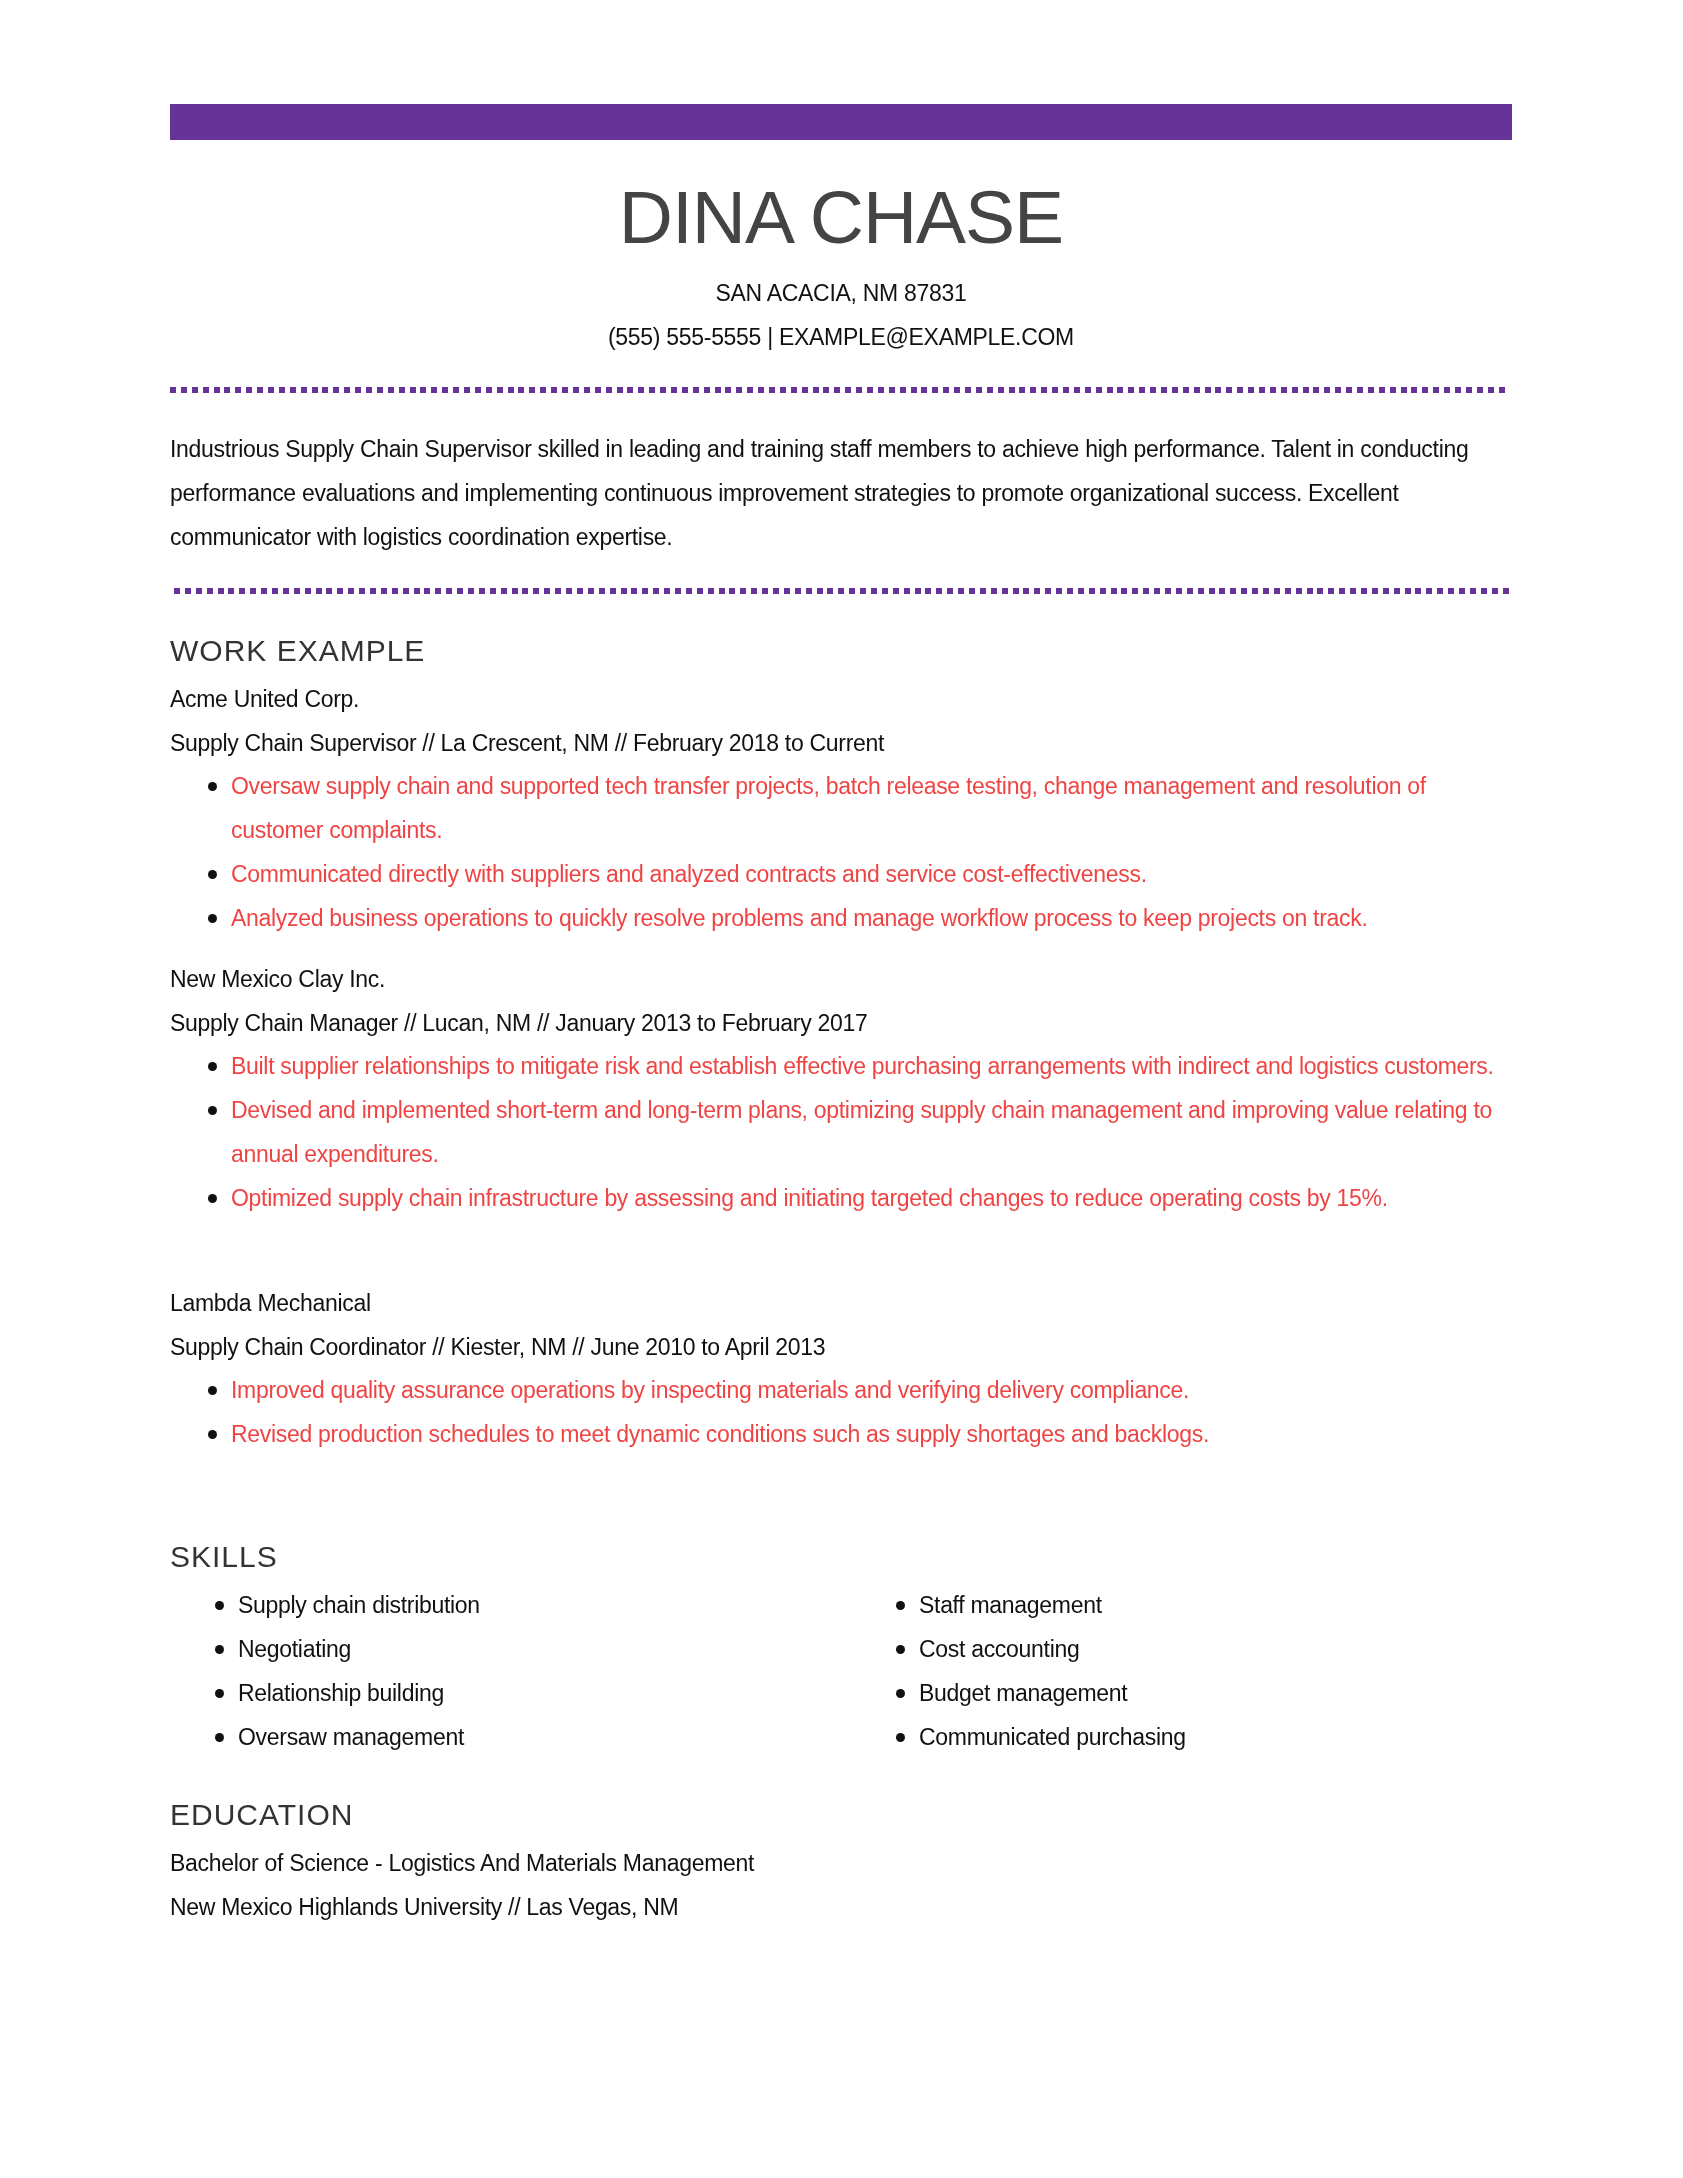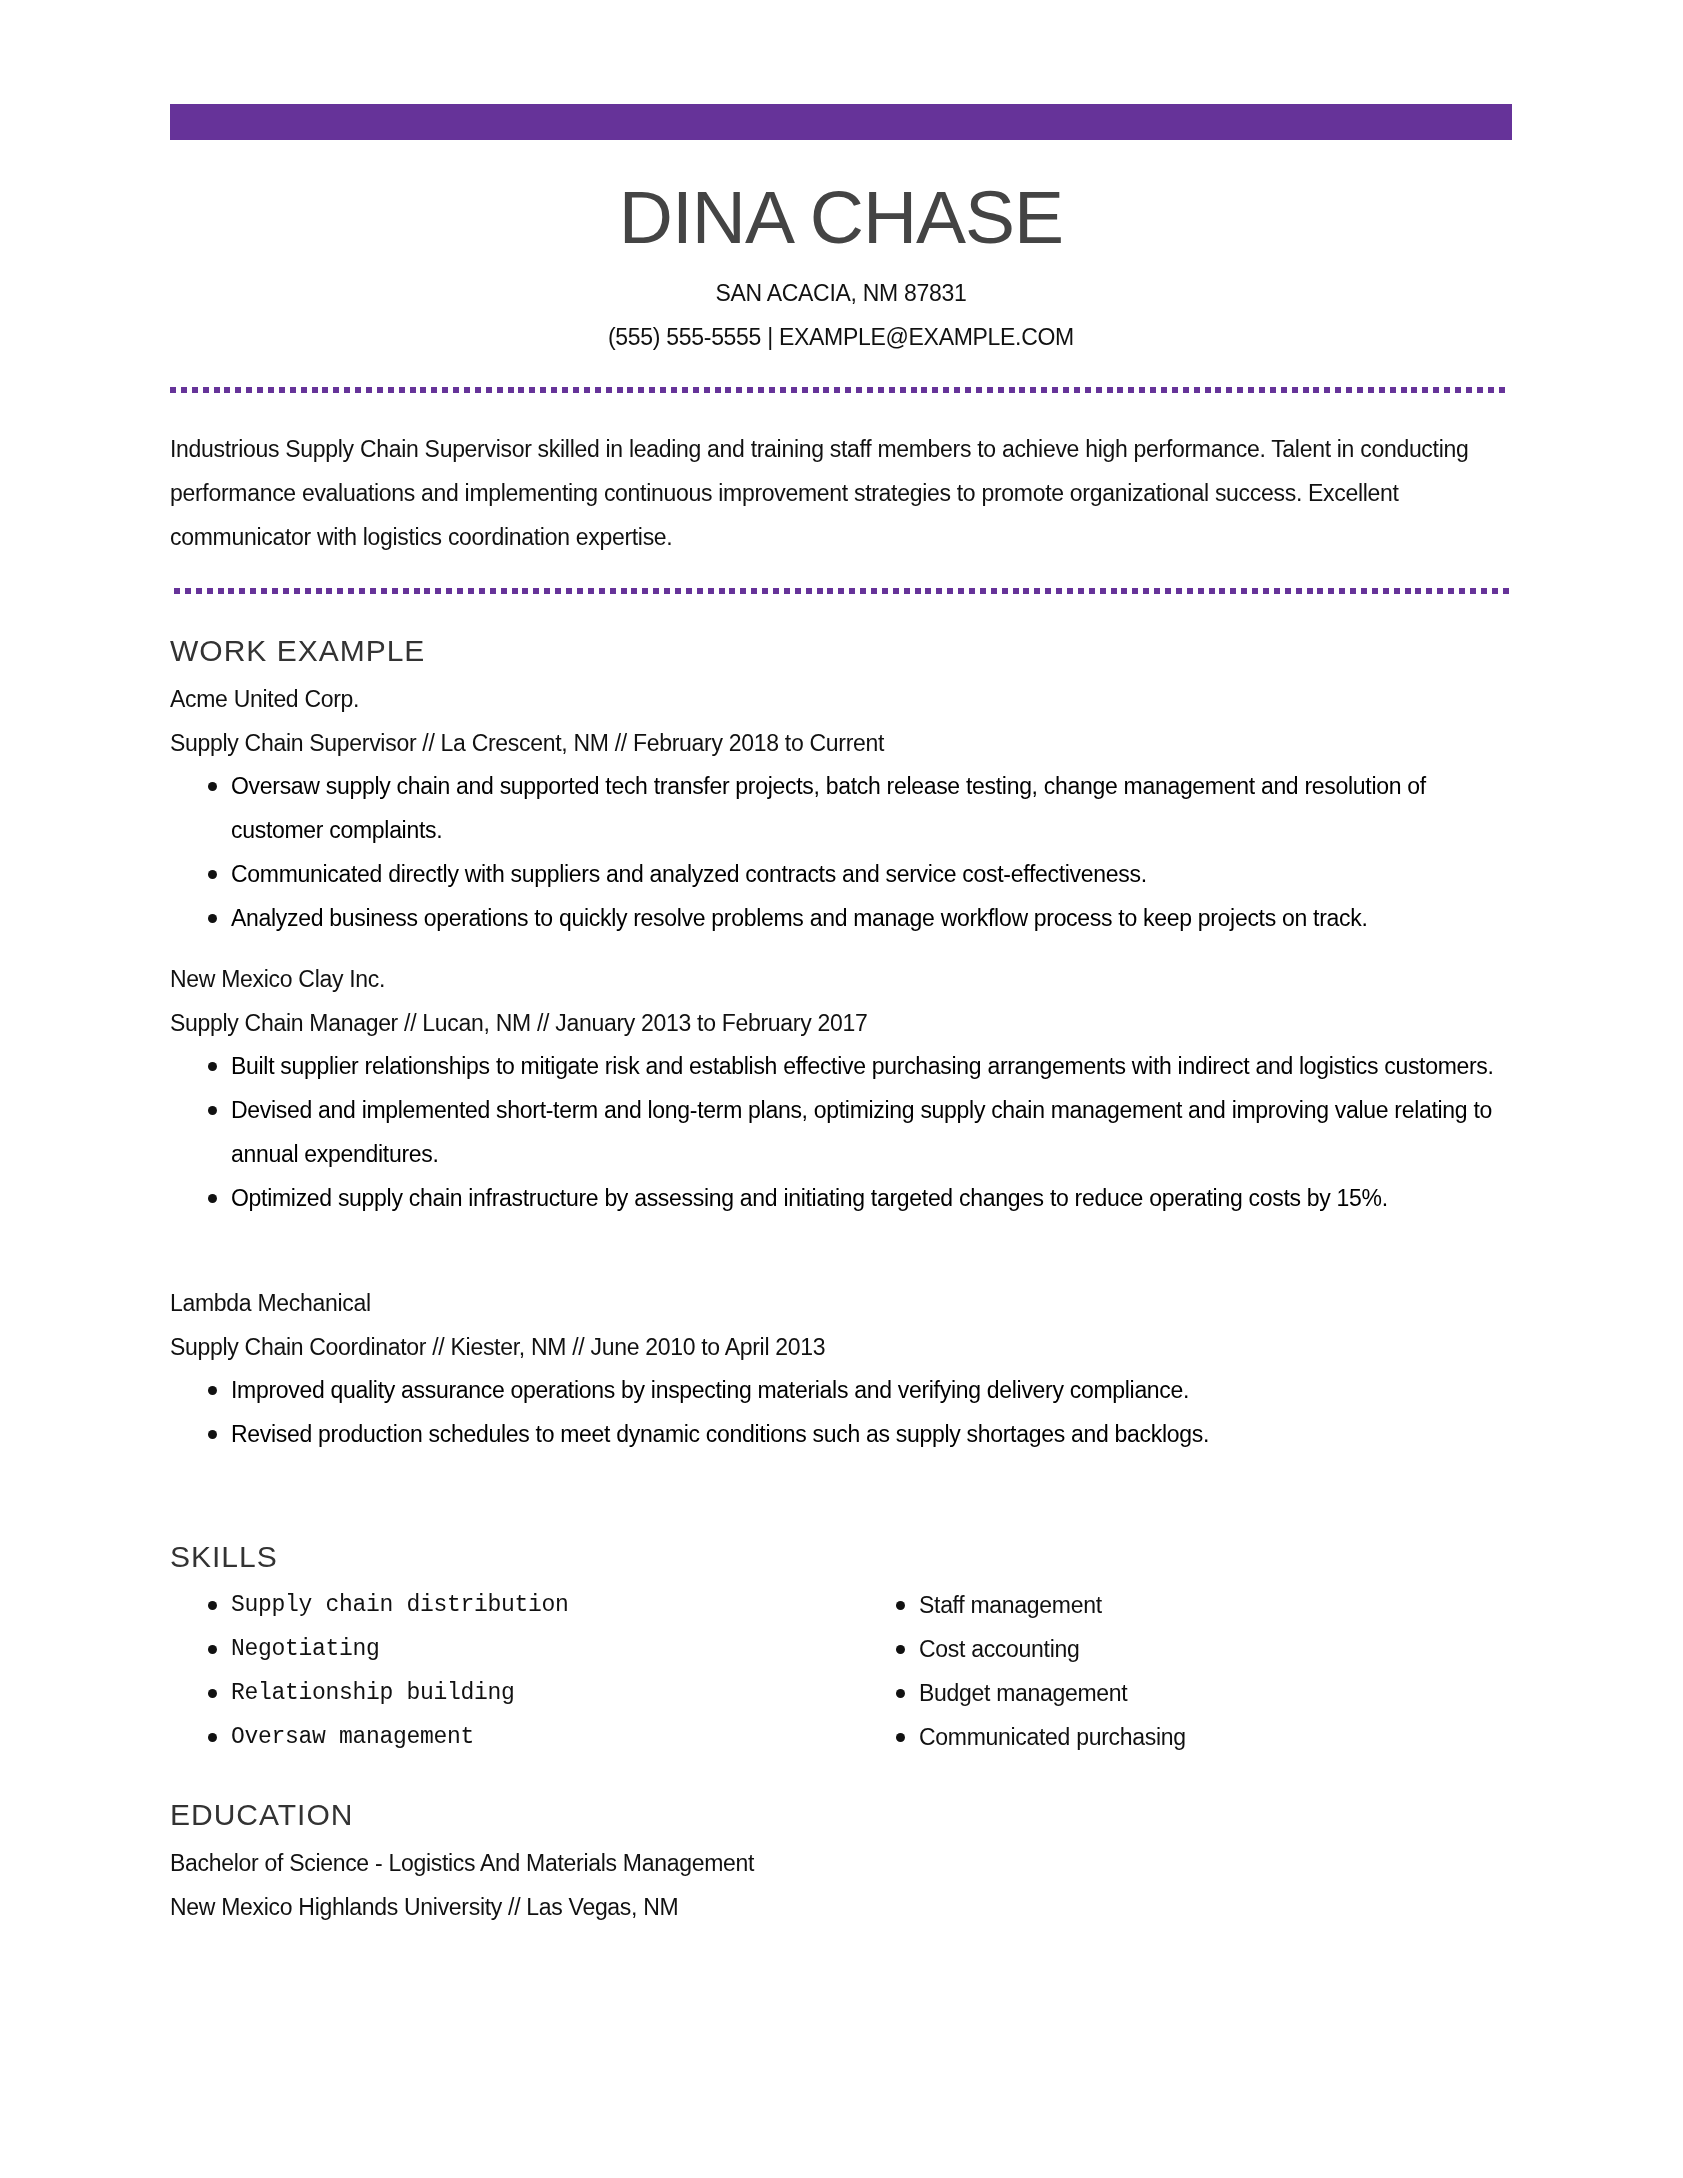--- a/index.html
+++ b/index.html
@@ -12,21 +12,21 @@
   .contact { position: absolute; left: 0; width: 1342px; text-align: center;
              font-size: 23px; line-height: 44px; color: #111; letter-spacing: -0.3px; }
   .contact.addr { top: 271px; }
   .contact.phone { top: 315px; }
   .dotline { position: absolute; height: 6px; }
   .dotline span { position: absolute; top: 0; width: 6px; height: 6px; }
   .text-line { position: absolute; left: 0; font-size: 23px; line-height: 44px; white-space: nowrap; letter-spacing: -0.3px; color: #111; }
   .summary { position: absolute; left: 0; top: 427px; width: 1342px; font-size: 23px; line-height: 44px; letter-spacing: -0.3px; color: #111; margin: 0; }
   .section-heading { position: absolute; left: 0; font-size: 30px; line-height: 44px; letter-spacing: 1px; color: #333333; margin: 0; font-weight: normal; }
   ul.bullets { position: absolute; left: 0; margin: 0; padding: 0; list-style: none; width: 1342px; }
-  ul.bullets li { position: relative; padding-left: 61px; font-size: 23px; line-height: 44px; letter-spacing: -0.3px; color: #000000; }
+  ul.bullets li { position: relative; padding-left: 61px; font-size: 23px; line-height: 44px; letter-spacing: -0.3px; color: #ef4444; }
   ul.bullets li .dot { position: absolute; left: 38px; top: 18px; width: 9px; height: 9px; border-radius: 50%; background: #111; }
   .job { position: absolute; left: 0; width: 1342px; }
   .skills-col { position: absolute; margin: 0; padding: 0; list-style: none; }
   .skills-col li { position: relative; padding-left: 61px; font-size: 23px; line-height: 44px; letter-spacing: -0.3px; color: #111; white-space: nowrap; }
   .skills-col li .dot { position: absolute; left: 38px; top: 18px; width: 9px; height: 9px; border-radius: 50%; background: #111; }
 </style>
 </head>
 <body>
 
 <div class="page">
@@ -317,21 +317,21 @@
     <div class="text-line" style="top:0;">Lambda Mechanical</div>
     <div class="text-line" style="top:44px;">Supply Chain Coordinator  //  Kiester, NM  //  June 2010 to April 2013</div>
     <ul class="bullets" style="top:87px;">
       <li><span class="dot"></span><span>Improved quality assurance operations by inspecting materials and verifying delivery compliance.</span></li>
       <li><span class="dot"></span><span>Revised production schedules to meet dynamic conditions such as supply shortages and backlogs.</span></li>
     </ul>
   </div>
 
   <h2 class="section-heading" style="top: 1535px; color: rgb(51, 51, 51);">SKILLS</h2>
 
-  <ul class="skills-col" style="left:0; top:1583px;font-family:Liberation Mono, monospace;">
+  <ul class="skills-col" style="left:7px; top:1583px;">
     <li><span class="dot"></span><span>Supply chain distribution</span></li>
     <li><span class="dot"></span><span>Negotiating</span></li>
     <li><span class="dot"></span><span>Relationship building</span></li>
     <li><span class="dot"></span><span>Oversaw management</span></li>
   </ul>
 
   <ul class="skills-col" style="left:688px; top:1583px;">
     <li><span class="dot"></span><span>Staff management</span></li>
     <li><span class="dot"></span><span>Cost accounting</span></li>
     <li><span class="dot"></span><span>Budget management</span></li>

